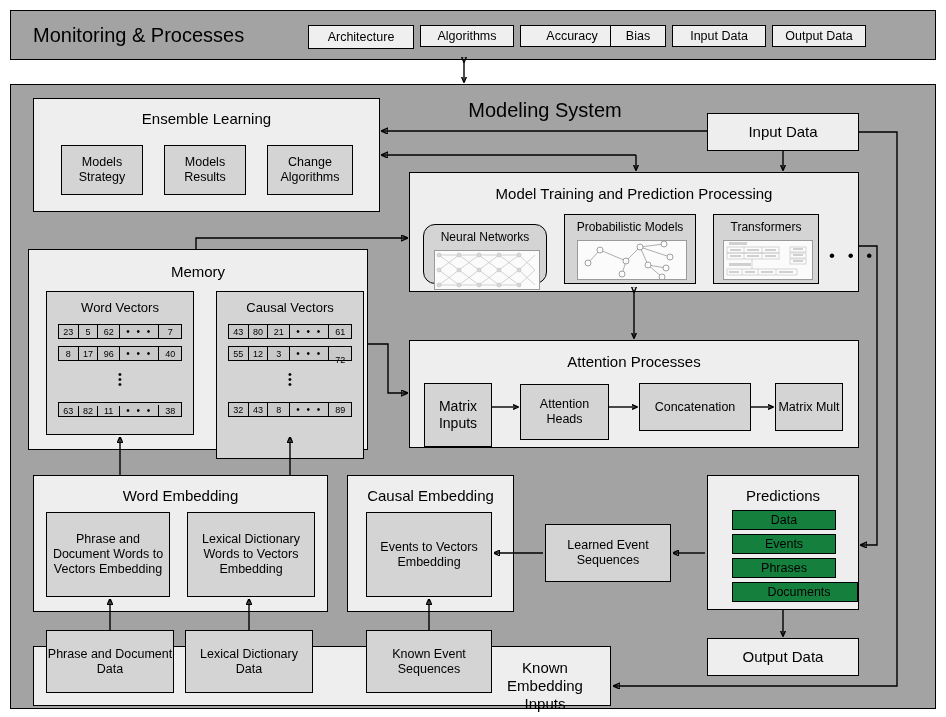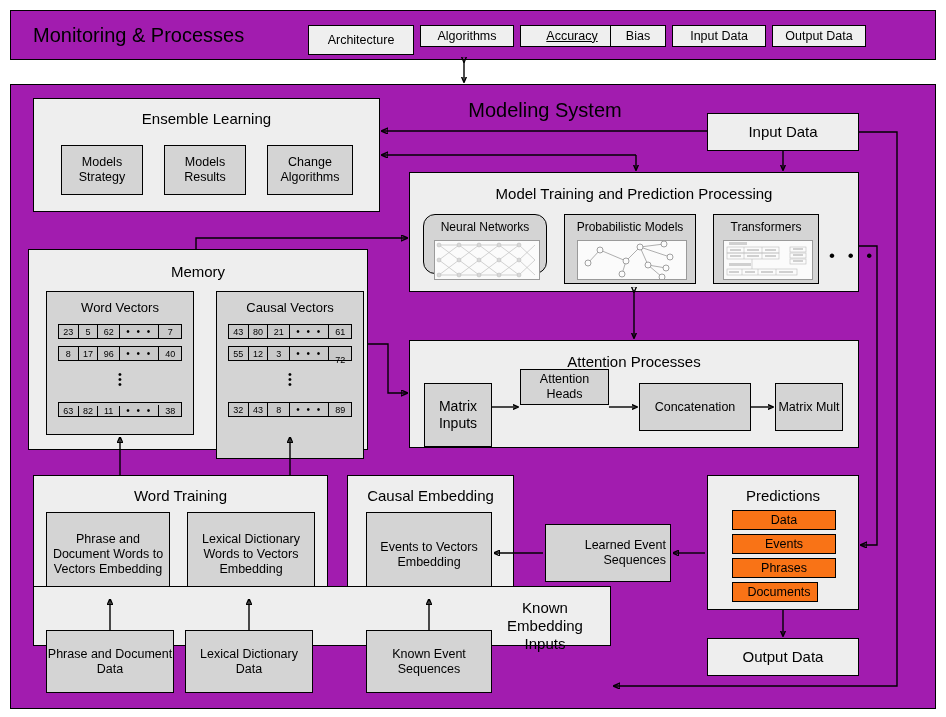--- a/index.html
+++ b/index.html
@@ -2,21 +2,21 @@
 <html><head>
 <meta charset="utf-8">
 <style>
   html,body{margin:0;padding:0;background:#ffffff;}
   body{width:946px;height:717px;font-family:"Liberation Sans",sans-serif;color:#000;overflow:hidden;}
   #root{position:relative;width:946px;height:717px;}
 
   
   .abs{position:absolute;box-sizing:border-box;}
 
-  .panel-outer{border:1.5px solid #000;background:#a21caf;}
+  .panel-outer{border:1.5px solid #000;background:#a3a3a3;}
   .group{border:1px solid #000;background:#eeeeee;}
   .node{border:1px solid #000;background:#d4d4d4;}
   .node-light{border:1px solid #000;background:#eeeeee;}
 
   .ctr{display:flex;align-items:center;justify-content:center;text-align:center;line-height:1.18;}
   .grouptitle{position:absolute;left:0;right:0;text-align:center;font-size:15px;}
 
   .hdr-title{font-size:20px;}
   .tabbtn{border:1.5px solid #000;background:#efefef;font-size:12.5px;}
 
@@ -26,37 +26,37 @@
 
   .vecrow{position:absolute;display:flex;border:1px solid #000;background:#c9c9c9;box-sizing:border-box;}
   .vcell{border-right:1px solid #000;box-sizing:border-box;display:flex;align-items:center;justify-content:center;font-size:9px;}
   .vcell:last-child{border-right:none;}
   .vdots{letter-spacing:2px;font-size:10px;}
   .vertdots{position:absolute;text-align:center;font-size:11px;line-height:5px;}
 
   .thumb{position:absolute;border:1px solid #9a9a9a;background:#fbfbfb;overflow:hidden;}
   .elips{position:absolute;font-size:17px;letter-spacing:4px;color:#000;}
 
-  .predrow{border:1px solid #000;background:#f97316;font-size:12.5px;}
+  .predrow{border:1px solid #000;background:#15803d;font-size:12.5px;}
 </style>
 </head>
 <body>
 
 <div id="root">
 
   <div class="abs panel-outer" style="left:10px;top:10px;width:926px;height:50px;">
     <div class="abs hdr-title" style="left:22px;top:13px;">Monitoring &amp; Processes</div>
 
-    <div class="abs ctr tabbtn" style="left:297px;top:14px;width:106px;height:30px;">
+    <div class="abs ctr tabbtn" style="left:297px;top:14px;width:106px;height:24px;">
       <span>Architecture</span>
     </div>
     <div class="abs ctr tabbtn" style="left:409px;top:14px;width:94px;height:22px;">
       <span>Algorithms</span>
     </div>
-    <div class="abs ctr tabbtn" style="left:509px;top:14px;width:104px;height:22px;text-decoration:underline;">
+    <div class="abs ctr tabbtn" style="left:509px;top:14px;width:104px;height:22px;">
       <span>Accuracy</span>
     </div>
     <div class="abs ctr tabbtn" style="left:599px;top:14px;width:56px;height:22px;">
       <span>Bias</span>
     </div>
     <div class="abs ctr tabbtn" style="left:661px;top:14px;width:94px;height:22px;">
       <span>Input Data</span>
     </div>
     <div class="abs ctr tabbtn" style="left:761px;top:14px;width:94px;height:22px;">
       <span>Output Data</span>
@@ -81,21 +81,21 @@
   </div>
 
   <div class="abs ctr node-light" style="left:707px;top:113px;width:152px;height:38px;font-size:15px;">
     <span>Input Data</span>
   </div>
 
   <div class="abs group" style="left:409px;top:172px;width:450px;height:120px;">
     <div class="grouptitle" style="top:12px;">Model Training and Prediction Processing</div>
   </div>
 
-  <div class="abs node" style="left:423px;top:214px;width:124px;height:60px;border-radius:12px;">
+  <div class="abs node" style="left:423px;top:224px;width:124px;height:60px;border-radius:12px;">
     <div class="abs" style="left:0;right:0;top:5px;text-align:center;font-size:12px;">Neural Networks</div>
     <div class="thumb" style="left:10px;top:25px;width:104px;height:38px;">
       <svg width="104" height="38" viewBox="0 0 104 38">
         <g stroke="#c0c0c0" stroke-width="0.7" fill="none">
           <path d="M4,4 L24,19 L4,34 M24,4 L4,19 L24,34 M24,4 L44,19 L24,34 M44,4 L24,19 L44,34
                    M44,4 L64,19 L44,34 M64,4 L44,19 L64,34 M64,4 L84,19 L64,34 M84,4 L64,19 L84,34
                    M84,4 L100,19 L84,34 M100,4 L84,19 L100,34"></path>
           <path d="M4,4 L24,4 M24,4 L44,4 M44,4 L64,4 M64,4 L84,4"></path>
           <path d="M4,34 L24,34 M24,34 L44,34 M44,34 L64,34 M64,34 L84,34"></path>
         </g>
@@ -179,21 +179,21 @@
   </div>
 
   <div class="elips" style="left:829px;top:246px;">• • •</div>
 
   <div class="abs group" style="left:409px;top:340px;width:450px;height:108px;">
     <div class="grouptitle" style="top:12px;">Attention Processes</div>
   </div>
   <div class="abs ctr node" style="left:424px;top:383px;width:68px;height:64px;font-size:14px;">
     <span>Matrix Inputs</span>
   </div>
-  <div class="abs ctr node" style="left:520px;top:369px;width:89px;height:36px;font-size:12.5px;">
+  <div class="abs ctr node" style="left:520px;top:384px;width:89px;height:56px;font-size:12.5px;">
     <span>Attention Heads</span>
   </div>
   <div class="abs ctr node" style="left:639px;top:383px;width:112px;height:48px;font-size:12.5px;">
     <span>Concatenation</span>
   </div>
   <div class="abs ctr node" style="left:775px;top:383px;width:68px;height:48px;font-size:12.5px;">
     <span>Matrix Mult</span>
   </div>
 
   <div class="abs group" style="left:28px;top:249px;width:340px;height:201px;">
@@ -246,61 +246,61 @@
     <div class="vecrow" style="left:11px;top:110px;width:124px;height:15px;">
       <div class="vcell" style="width:20px;">32</div>
       <div class="vcell" style="width:20px;">43</div>
       <div class="vcell" style="width:22px;">8</div>
       <div class="vcell vdots" style="width:40px;">• • •</div>
       <div class="vcell" style="width:22px;">89</div>
     </div>
   </div>
 
   <div class="abs group" style="left:33px;top:475px;width:295px;height:137px;">
-    <div class="grouptitle" style="top:11px;">Word Training</div>
+    <div class="grouptitle" style="top:11px;">Word Embedding</div>
   </div>
   <div class="abs ctr node" style="left:46px;top:512px;width:124px;height:85px;font-size:12.5px;padding:0 4px;">
     <span>Phrase and Document Words to Vectors Embedding</span>
   </div>
   <div class="abs ctr node" style="left:187px;top:512px;width:128px;height:85px;font-size:12.5px;padding:0 4px;">
     <span>Lexical Dictionary Words to Vectors Embedding</span>
   </div>
 
   <div class="abs group" style="left:347px;top:475px;width:167px;height:137px;">
     <div class="grouptitle" style="top:11px;">Causal Embedding</div>
   </div>
   <div class="abs ctr node" style="left:366px;top:512px;width:126px;height:85px;font-size:12.5px;padding:0 4px;text-align:center;">
     <span>Events to Vectors Embedding</span>
   </div>
 
-  <div class="abs ctr node" style="left:545px;top:524px;width:126px;height:58px;font-size:12.5px;padding:0 4px;text-align:right;">
+  <div class="abs ctr node" style="left:545px;top:524px;width:126px;height:58px;font-size:12.5px;padding:0 4px;">
     <span>Learned Event Sequences</span>
   </div>
 
   <div class="abs group" style="left:707px;top:475px;width:152px;height:135px;">
     <div class="grouptitle" style="top:11px;">Predictions</div>
   </div>
   <div class="abs ctr predrow" style="left:732px;top:510px;width:104px;height:20px;">
     <span>Data</span>
   </div>
   <div class="abs ctr predrow" style="left:732px;top:534px;width:104px;height:20px;">
     <span>Events</span>
   </div>
   <div class="abs ctr predrow" style="left:732px;top:558px;width:104px;height:20px;">
     <span>Phrases</span>
   </div>
-  <div class="abs ctr predrow" style="left:732px;top:582px;width:86px;height:20px;padding-left:8px;">
+  <div class="abs ctr predrow" style="left:732px;top:582px;width:126px;height:20px;padding-left:8px;">
     <span>Documents</span>
   </div>
 
   <div class="abs ctr node-light" style="left:707px;top:638px;width:152px;height:38px;font-size:15px;">
     <span>Output Data</span>
   </div>
 
-  <div class="abs group" style="left:33px;top:586px;width:578px;height:60px;">
+  <div class="abs group" style="left:33px;top:646px;width:578px;height:60px;">
     <div class="abs" style="right:10px;top:12px;width:110px;text-align:center;font-size:15px;line-height:1.2;">Known Embedding Inputs</div>
   </div>
   <div class="abs ctr node" style="left:46px;top:630px;width:128px;height:63px;font-size:12.5px;">
     <span>Phrase and Document Data</span>
   </div>
   <div class="abs ctr node" style="left:185px;top:630px;width:128px;height:63px;font-size:12.5px;">
     <span>Lexical Dictionary Data</span>
   </div>
   <div class="abs ctr node" style="left:366px;top:630px;width:126px;height:63px;font-size:12.5px;">
     <span>Known Event Sequences</span>

